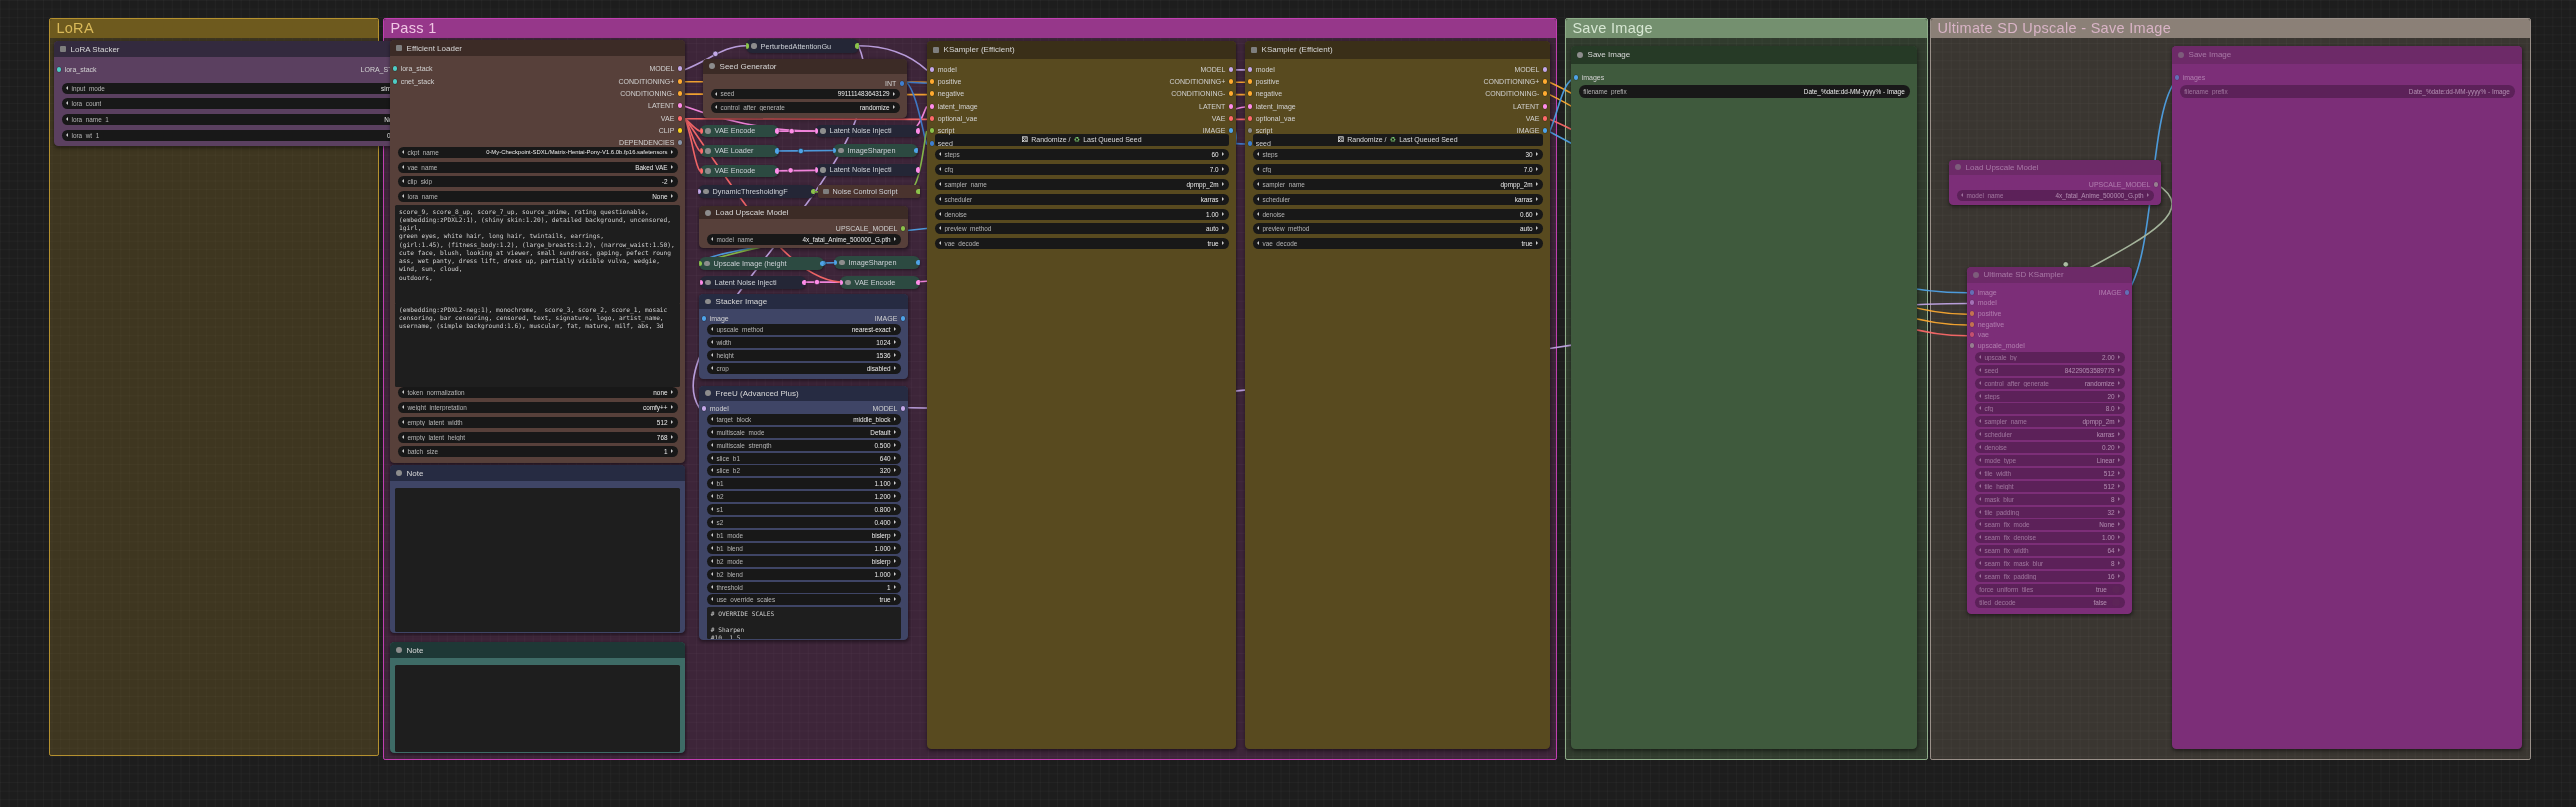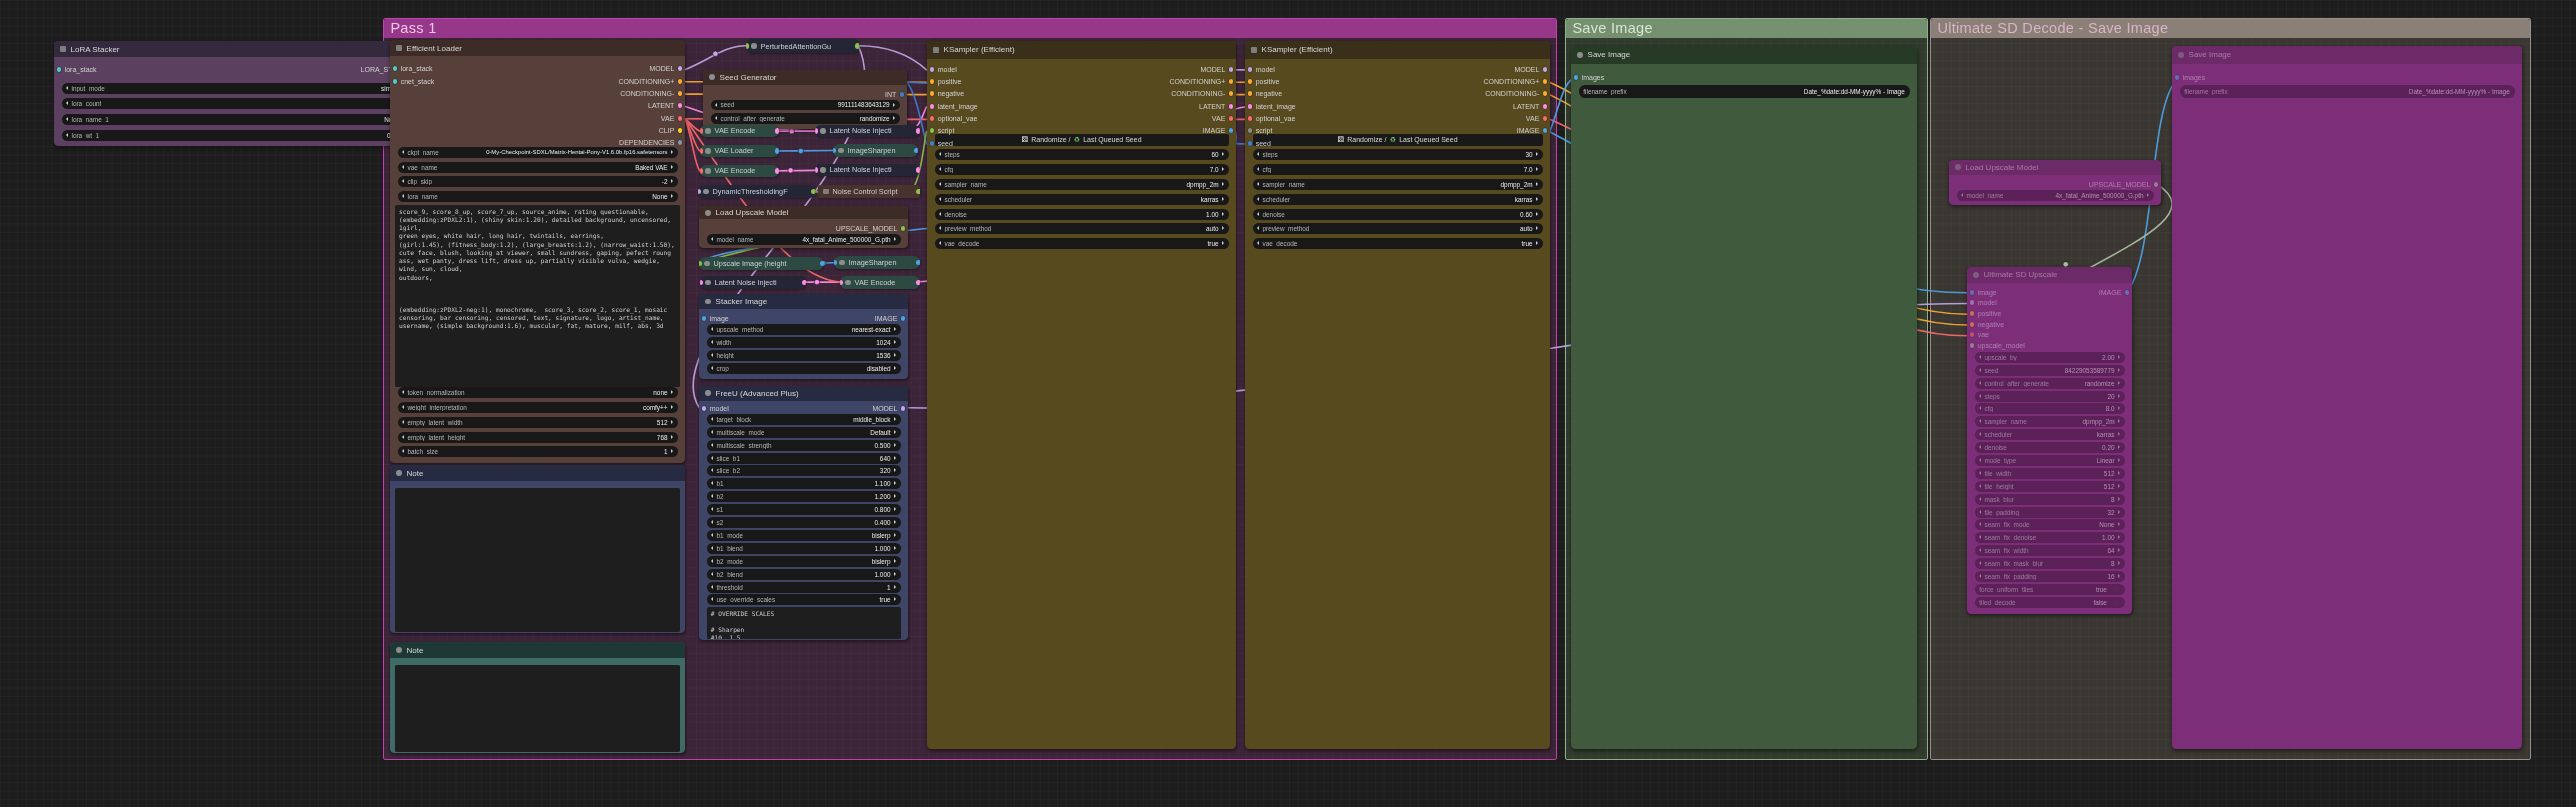--- a/index.html
+++ b/index.html
@@ -48,33 +48,38 @@
   .byp .slot{color:rgba(238,215,238,.45)}
   .byp .dot{opacity:.55}
   .byp .a.l{border-right-color:rgba(238,215,238,.45)}
   .byp .a.r{border-left-color:rgba(238,215,238,.45)}
 </style>
 </head>
 <body>
 
 <div id="canvas">
 
+  <div class="group" style="left:49px;top:17.7px;width:328px;height:736px;background:rgba(150,122,40,.27);border:0.5px solid #b5912f">
+    <div class="gt" style="background:#6e5a1e;color:#d9b959">
+        <span>LoRA</span>
+      </div>
+  </div>
   <div class="group" style="left:383px;top:17.7px;width:1172px;height:740px;background:rgba(190,70,172,.20);border:0.5px solid #c13fb1">
     <div class="gt" style="background:#96378a;color:#f0c6e4">
         <span>Pass 1</span>
       </div>
   </div>
   <div class="group" style="left:1565px;top:17.7px;width:361px;height:740px;background:rgba(120,170,105,.22);border:0.5px solid #8fae8a">
     <div class="gt" style="background:#74906f;color:#d7e7d3">
         <span>Save Image</span>
       </div>
   </div>
   <div class="group" style="left:1930px;top:17.7px;width:599px;height:740px;background:rgba(165,145,125,.22);border:0.5px solid #9a9089">
     <div class="gt" style="background:#8b8077;color:#d9b3c6">
-        <span>Ultimate SD Decode - Save Image</span>
+        <span>Ultimate SD Upscale - Save Image</span>
       </div>
   </div>
 
   <svg id="wires" width="2576" height="808" viewBox="0 0 4796 1504">
     <g fill="none" stroke-width="3" stroke-linecap="round" opacity=".92">
       <path stroke="#4ecdc4" d="M690,138 C706,138 715,131 727,129"></path>
       <path stroke="#c3a7e8" d="M1276,129 C1320,112 1348,85 1388,85"></path>
       <path stroke="#c3a7e8" d="M1598,85 C1652,85 1694,102 1725,130"></path>
       <path stroke="#c3a7e8" d="M1598,85 C1692,290 1210,620 1302,759"></path>
       <path stroke="#c3a7e8" d="M1692,759 C2450,770 3150,565 3663,565"></path>
@@ -295,21 +300,21 @@
     <div class="ta" style="left:4.8px;right:4.8px;top:22.6px;height:82px"></div>
   </div>
 
   <div class="cn" style="left:746px;top:39px;width:102px;height:14px;background:#242636">
     <i class="edot l" style="background:#8bc34a"></i>
     <i class="cg"></i>
     <span>PerturbedAttentionGu</span>
     <i class="edot r" style="background:#8bc34a"></i>
   </div>
 
-  <div class="node" style="left:703px;top:70px;width:204px;height:59px;background:#57403a">
+  <div class="node" style="left:703px;top:59px;width:204px;height:59px;background:#57403a">
     <div class="nh" style="background:#3c2b26;height:14.5px">
       <i class="cg"></i>
       <span>Seed Generator</span>
     </div>
     <div class="slot out" style="top:19.3px">
         <i class="dot" style="background:#3f7fd0"></i>
         <span>INT</span>
       </div>
     <div class="w" style="top:29.5px">
         <b class="a l"></b>
@@ -859,21 +864,21 @@
         <span class="wl">model_name</span>
         <span class="sp"></span>
         <span class="wv">4x_fatal_Anime_500000_G.pth</span>
         <b class="a r"></b>
       </div>
   </div>
 
   <div class="node byp" style="left:1967px;top:267px;width:165px;height:347px">
     <div class="nh" style="height:15.6px">
       <i class="cg" style="opacity:.5"></i>
-      <span>Ultimate SD Upscale</span>
+      <span>Ultimate SD KSampler</span>
     </div>
     <div class="slot in" style="top:20.4px">
         <i class="dot" style="background:#4fa3e8"></i>
         <span>image</span>
       </div>
     <div class="slot in" style="top:31px">
         <i class="dot" style="background:#c3a7e8"></i>
         <span>model</span>
       </div>
     <div class="slot in" style="top:42px">

